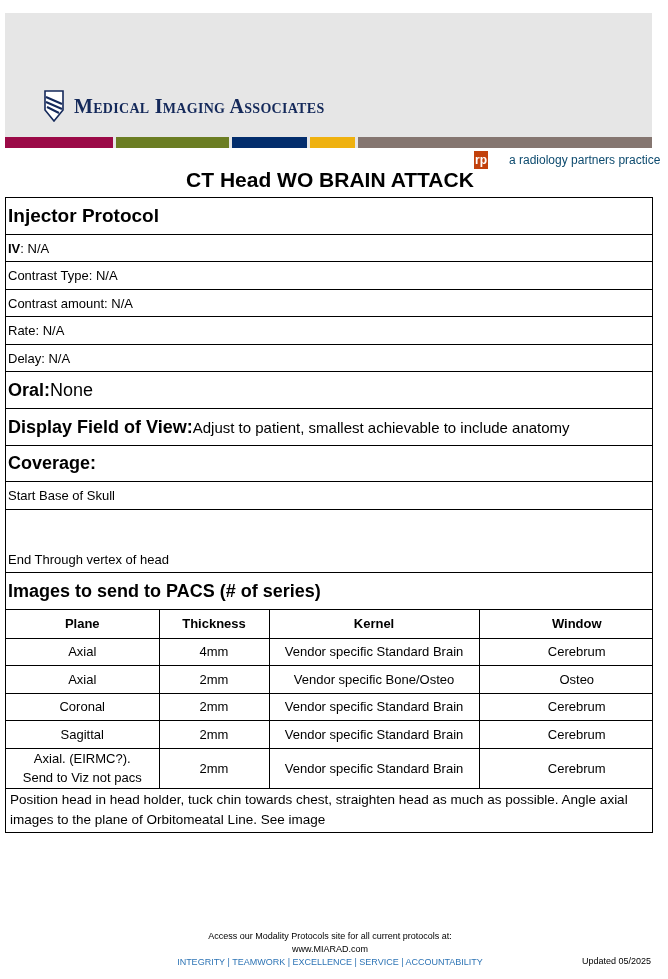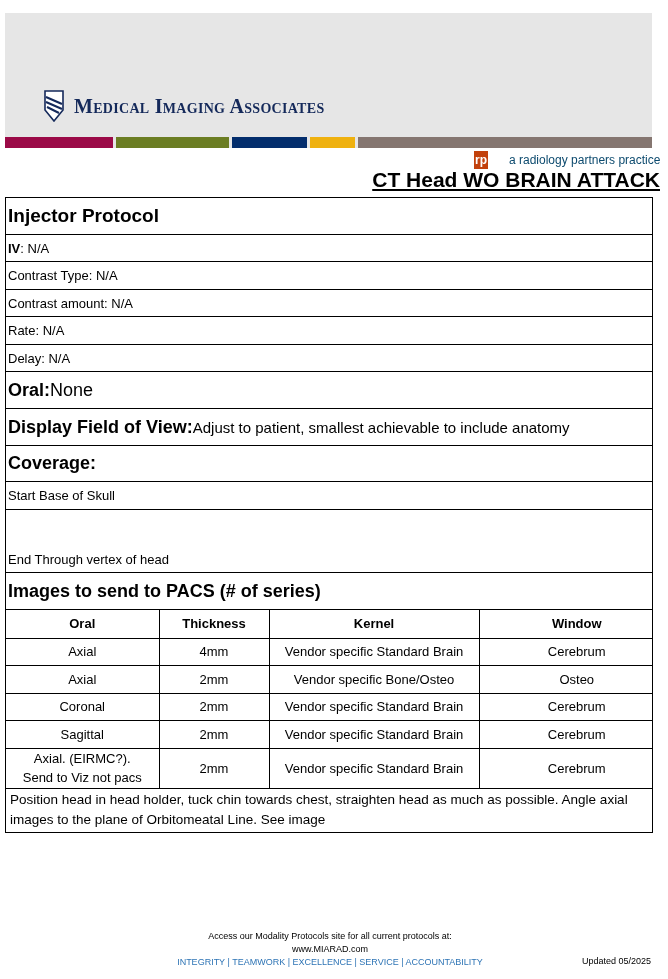--- a/index.html
+++ b/index.html
@@ -20,22 +20,22 @@
   }
   .color-bars { position: absolute; left: 5px; top: 137px; height: 11px; width: 647px; display: flex; gap: 3px; }
   .color-bars div { height: 11px; }
   .rp { position: absolute; left: 474px; top: 151px; display: flex; align-items: center; }
   .rp-mark {
     width: 14px; height: 18px; background: #c2410c; color: #fff; font-size: 12px; font-weight: bold;
     display: flex; align-items: center; justify-content: center; margin-right: 21px; line-height: 1;
   }
   .rp-text { font-size: 12px; color: #0c4a6e; }
   .doc-title {
-    position: absolute; left: 0; width: 660px; top: 168px; text-align: right;
-    font-size: 21px; font-weight: bold; text-decoration: underline;
+    position: absolute; left: 0; width: 660px; top: 168px; text-align: center;
+    font-size: 21px; font-weight: bold;
   }
   .sheet {
     position: absolute; left: 5px; top: 197px; width: 648px;
     border-left: 1.5px solid #000; border-right: 1.5px solid #000; border-top: 1.5px solid #000;
   }
   .row { border-bottom: 1.5px solid #000; display: flex; align-items: center; padding-left: 2px; }
   .h-big { font-size: 19px; font-weight: bold; }
   .h-med { font-size: 18px; }
   .small { font-size: 13px; }
   .tiny { font-size: 13px; }
@@ -120,21 +120,21 @@
 
   <table class="pacs">
     <colgroup>
         <col style="width:153px">
         <col style="width:110px">
         <col style="width:210px">
         <col>
       </colgroup>
     <tbody>
         <tr>
-      <th>Oral</th>
+      <th>Plane</th>
       <th>Thickness</th>
       <th>Kernel</th>
       <th>Window</th>
     </tr>
     <tr>
       <td>Axial</td>
       <td>4mm</td>
       <td>Vendor specific Standard Brain</td>
       <td>Cerebrum</td>
     </tr>

